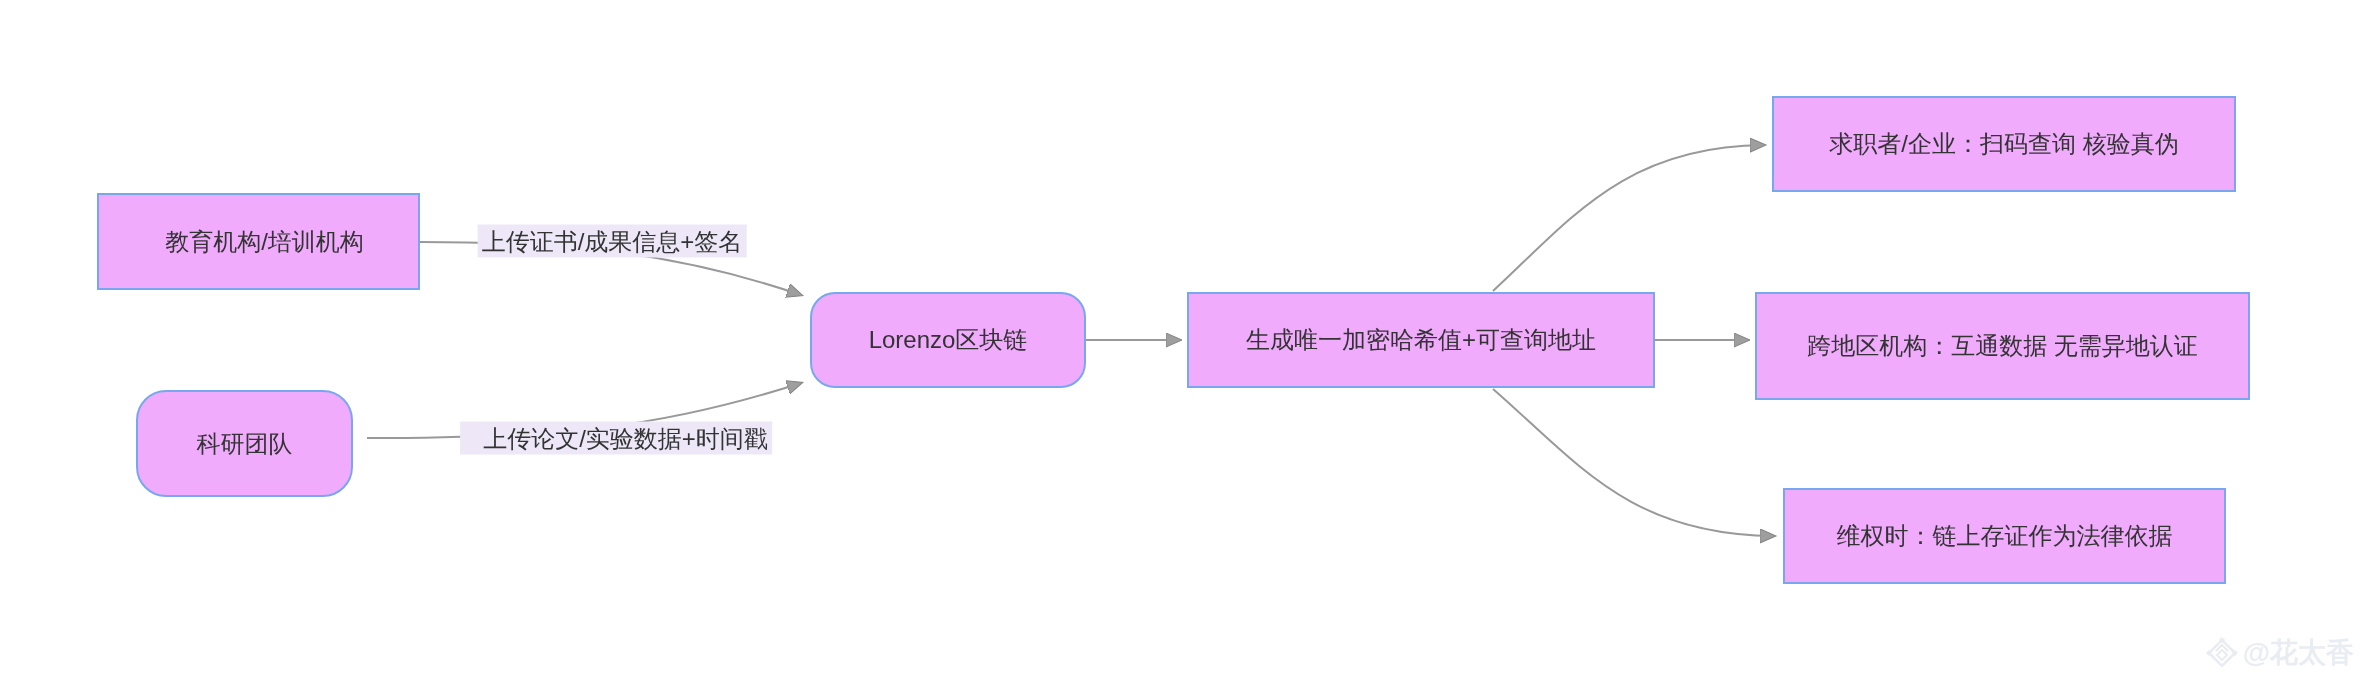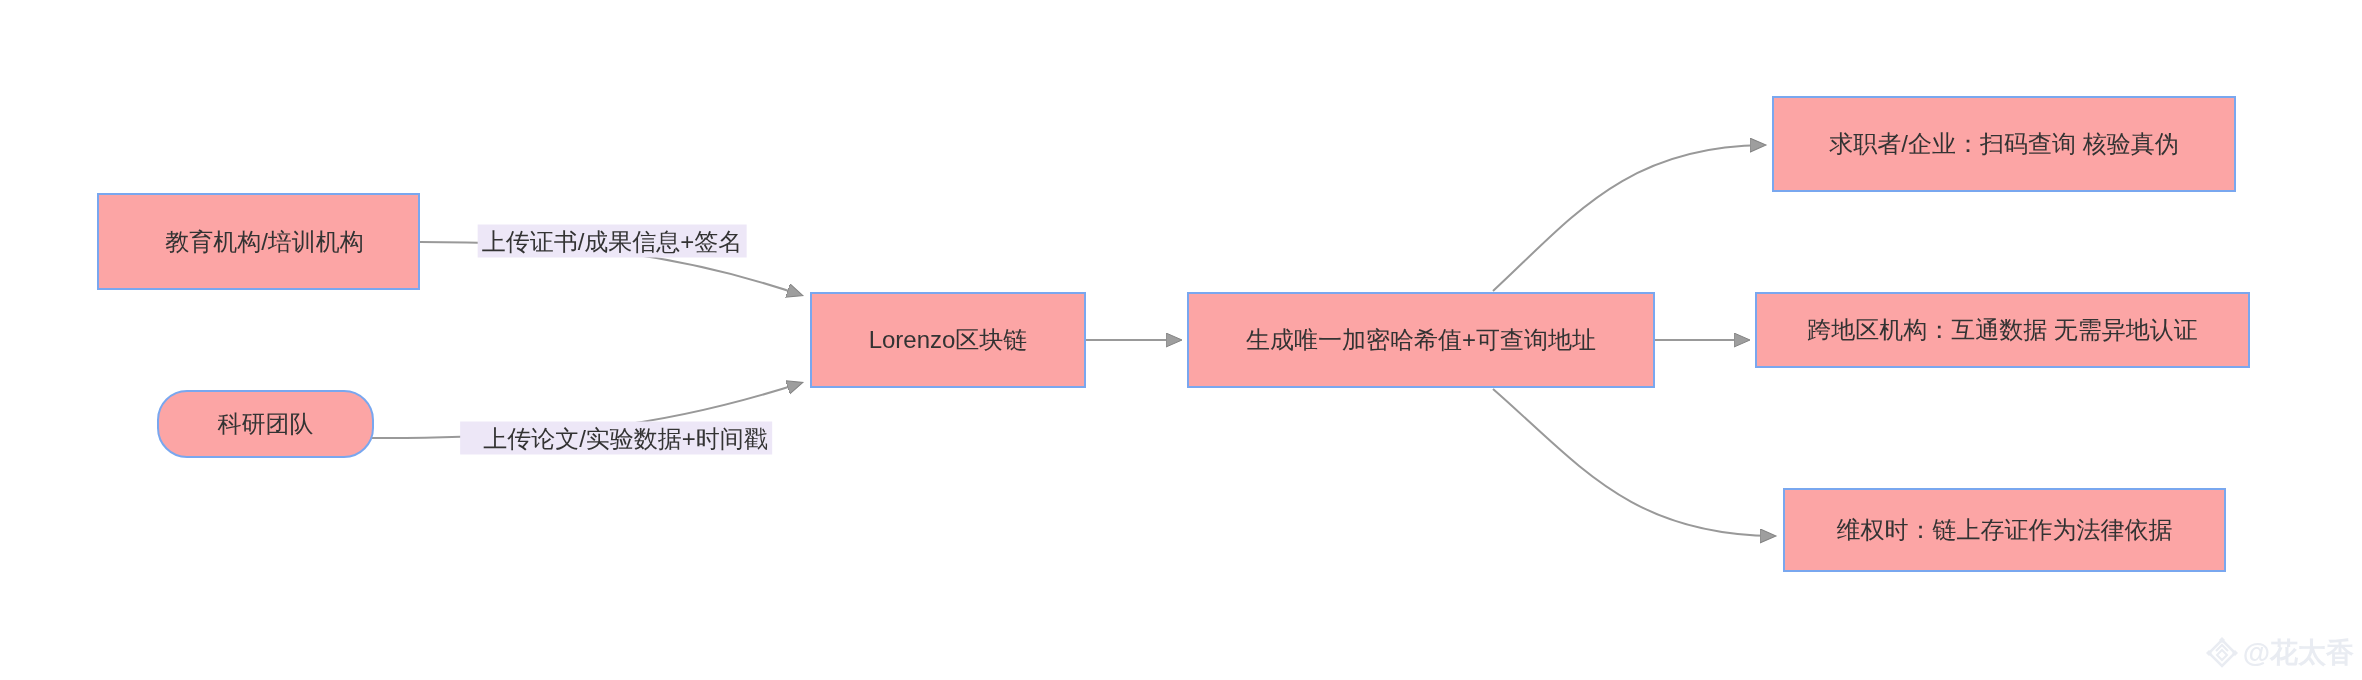--- a/index.html
+++ b/index.html
@@ -21,37 +21,37 @@
     width: 2362px; height: 680px;
   }
   .edge-path {
     fill: none;
     stroke: #999999;
     stroke-width: 2;
   }
   .node {
     position: absolute;
     box-sizing: border-box;
-    background: #fca5a5;
+    background: #f0abfc;
     border: 2.5px solid #79A7EF;
     display: flex;
     align-items: center;
     justify-content: center;
     text-align: center;
     font-size: 24px;
     color: #333333;
     white-space: nowrap;
   }
   .node-edu    { left:  97px; top: 193px; width: 323px; height: 97px; padding-left: 12px; }
-  .node-sci    { left: 157px; top: 390px; width: 217px; height: 68px; border-radius: 30px; }
-  .node-chain  { left: 810px; top: 292px; width: 276px; height: 96px; }
+  .node-sci    { left: 136px; top: 390px; width: 217px; height: 107px; border-radius: 30px; }
+  .node-chain  { left: 810px; top: 292px; width: 276px; height: 96px; border-radius: 25px; }
   .node-hash   { left:1187px; top: 292px; width: 468px; height: 96px; }
   .node-verify { left:1772px; top:  96px; width: 464px; height: 96px; }
-  .node-cross  { left:1755px; top: 292px; width: 495px; height: 76px; }
-  .node-legal  { left:1783px; top: 488px; width: 443px; height: 84px; }
+  .node-cross  { left:1755px; top: 292px; width: 495px; height: 108px; }
+  .node-legal  { left:1783px; top: 488px; width: 443px; height: 96px; }
   .edge-label {
     position: absolute;
     transform: translate(-50%, -50%);
     background: #EDE7F7;
     color: #333333;
     font-size: 24px;
     line-height: 33px;
     padding: 0 4px;
     white-space: nowrap;
   }

